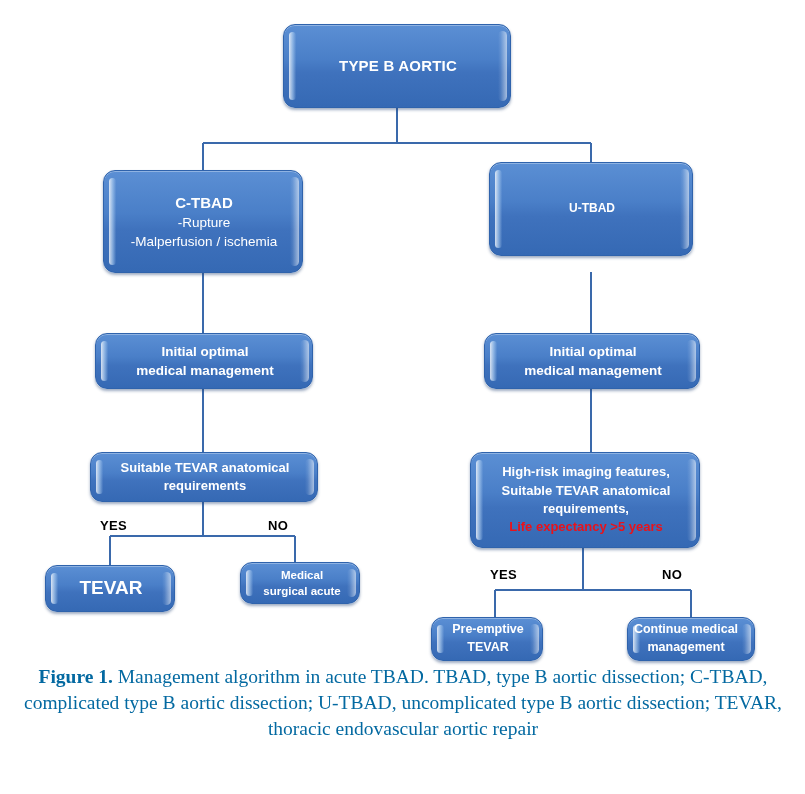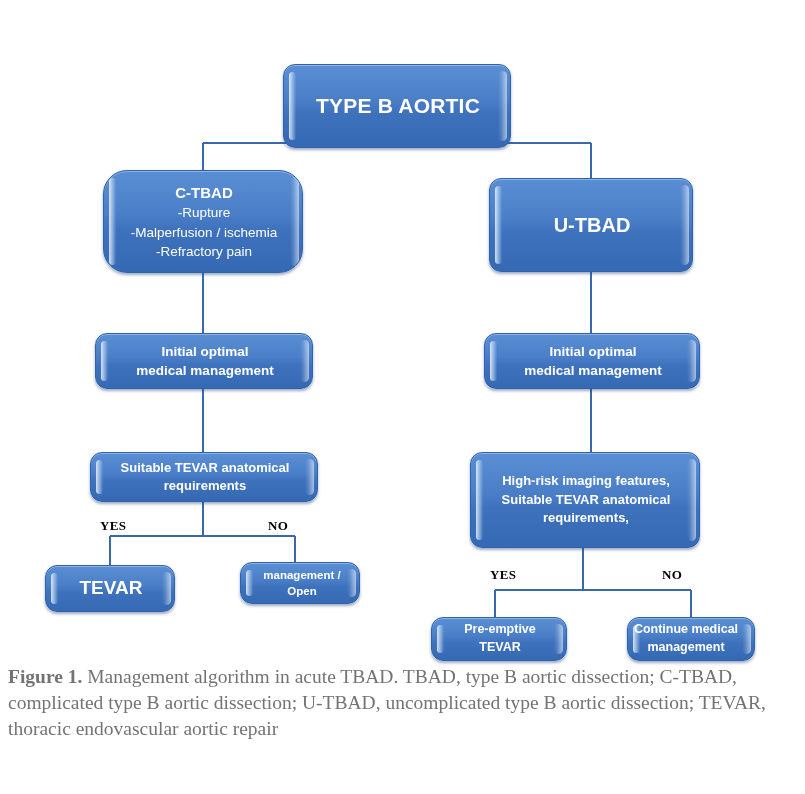--- a/index.html
+++ b/index.html
@@ -94,32 +94,31 @@
     z-index: 3;
     line-height: 1.42;
     width: 100%;
   }
   .node .line { display: block; }
   .redline { color: #e8131b; font-weight: bold; }
 
   
   #node-root {
     left: 283px; top: 24px; width: 228px; height: 84px;
-    font-size: 21px; font-weight: bold; letter-spacing: .2px; margin-top: 40px;
+    font-size: 15px; font-weight: bold; letter-spacing: .2px;
   }
   #node-ctbad {
     left: 103px; top: 170px; width: 200px; height: 103px;
     font-size: 13.5px;
-    border-radius: 24px;
   }
   #node-ctbad .line-title { font-weight: bold; font-size: 15px; }
 
   #node-utbad {
-    left: 489px; top: 178px; width: 204px; height: 94px;
-    font-size: 20px; font-weight: bold;
+    left: 489px; top: 162px; width: 204px; height: 94px;
+    font-size: 12px; font-weight: bold;
   }
 
   #node-opt-left {
     left: 95px; top: 333px; width: 218px; height: 56px;
     font-size: 13.5px; font-weight: bold;
   }
   #node-opt-right {
     left: 484px; top: 333px; width: 216px; height: 56px;
     font-size: 13.5px; font-weight: bold;
   }
@@ -136,54 +135,54 @@
 
   #node-tevar {
     left: 45px; top: 565px; width: 130px; height: 47px;
     font-size: 19px; font-weight: bold;
   }
   #node-medopen {
     left: 240px; top: 562px; width: 120px; height: 42px;
     font-size: 11.5px; font-weight: bold; padding-left: 16px; padding-right: 12px;
   }
   #node-preemptive {
-    left: 431px; top: 617px; width: 136px; height: 44px;
+    left: 431px; top: 617px; width: 112px; height: 44px;
     font-size: 12.5px; font-weight: bold;
   }
   #node-continue {
     left: 627px; top: 617px; width: 128px; height: 44px;
     font-size: 12.5px; font-weight: bold; padding-left: 0; padding-right: 10px;
   }
 
   
   .branch-label {
     position: absolute;
     z-index: 3;
     font-size: 13px;
     font-weight: bold;
     color: #000000;
-    font-family: Liberation Serif, serif;
+    font-family: Liberation Sans, sans-serif;
     letter-spacing: .3px;
   }
   #label-yes-left  { left: 100px; top: 518px; }
   #label-no-left   { left: 268px; top: 518px; }
   #label-yes-right { left: 490px; top: 567px; }
   #label-no-right  { left: 662px; top: 567px; }
 
   
   #caption {
     position: absolute;
     left: 8px;
     top: 664px;
     width: 790px;
     font-family: "Liberation Serif", serif;
     font-size: 19.5px;
     line-height: 1.33;
-    color: #737373;
-    text-align: left;
+    color: #0369a1;
+    text-align: center;
   }
   #caption .cap-label { font-weight: bold; }
 </style>
 </head>
 <body>
 
 <div id="flow-canvas">
 
   <svg id="connectors" viewBox="0 0 805 660" width="805" height="660" xmlns="http://www.w3.org/2000/svg">
     <g fill="none" stroke="#3a69ab" stroke-width="2.2" shape-rendering="crispEdges">
@@ -220,21 +219,20 @@
     <span class="node-text">
       <span class="line">TYPE B AORTIC</span>
     </span>
   </div>
 
   <div class="node" id="node-ctbad">
     <span class="node-text">
       <span class="line line-title">C-TBAD</span>
       <span class="line">-Rupture</span>
       <span class="line">-Malperfusion / ischemia</span>
-      <span class="line">-Refractory pain</span>
     </span>
   </div>
 
   <div class="node" id="node-utbad">
     <span class="node-text">
       <span class="line">U-TBAD</span>
     </span>
   </div>
 
   <div class="node" id="node-opt-left">
@@ -256,33 +254,33 @@
       <span class="line">Suitable TEVAR anatomical</span>
       <span class="line">requirements</span>
     </span>
   </div>
 
   <div class="node" id="node-highrisk">
     <span class="node-text">
       <span class="line">High-risk imaging features,</span>
       <span class="line">Suitable TEVAR anatomical</span>
       <span class="line">requirements,</span>
+      <span class="line redline">Life expectancy &gt;5 years</span>
     </span>
   </div>
 
   <div class="node" id="node-tevar">
     <span class="node-text">
       <span class="line">TEVAR</span>
     </span>
   </div>
 
   <div class="node" id="node-medopen">
     <span class="node-text">
       <span class="line">Medical</span>
-      <span class="line">management / Open</span>
       <span class="line">surgical acute</span>
     </span>
   </div>
 
   <div class="node" id="node-preemptive">
     <span class="node-text">
       <span class="line">Pre-emptive</span>
       <span class="line">TEVAR</span>
     </span>
   </div>

